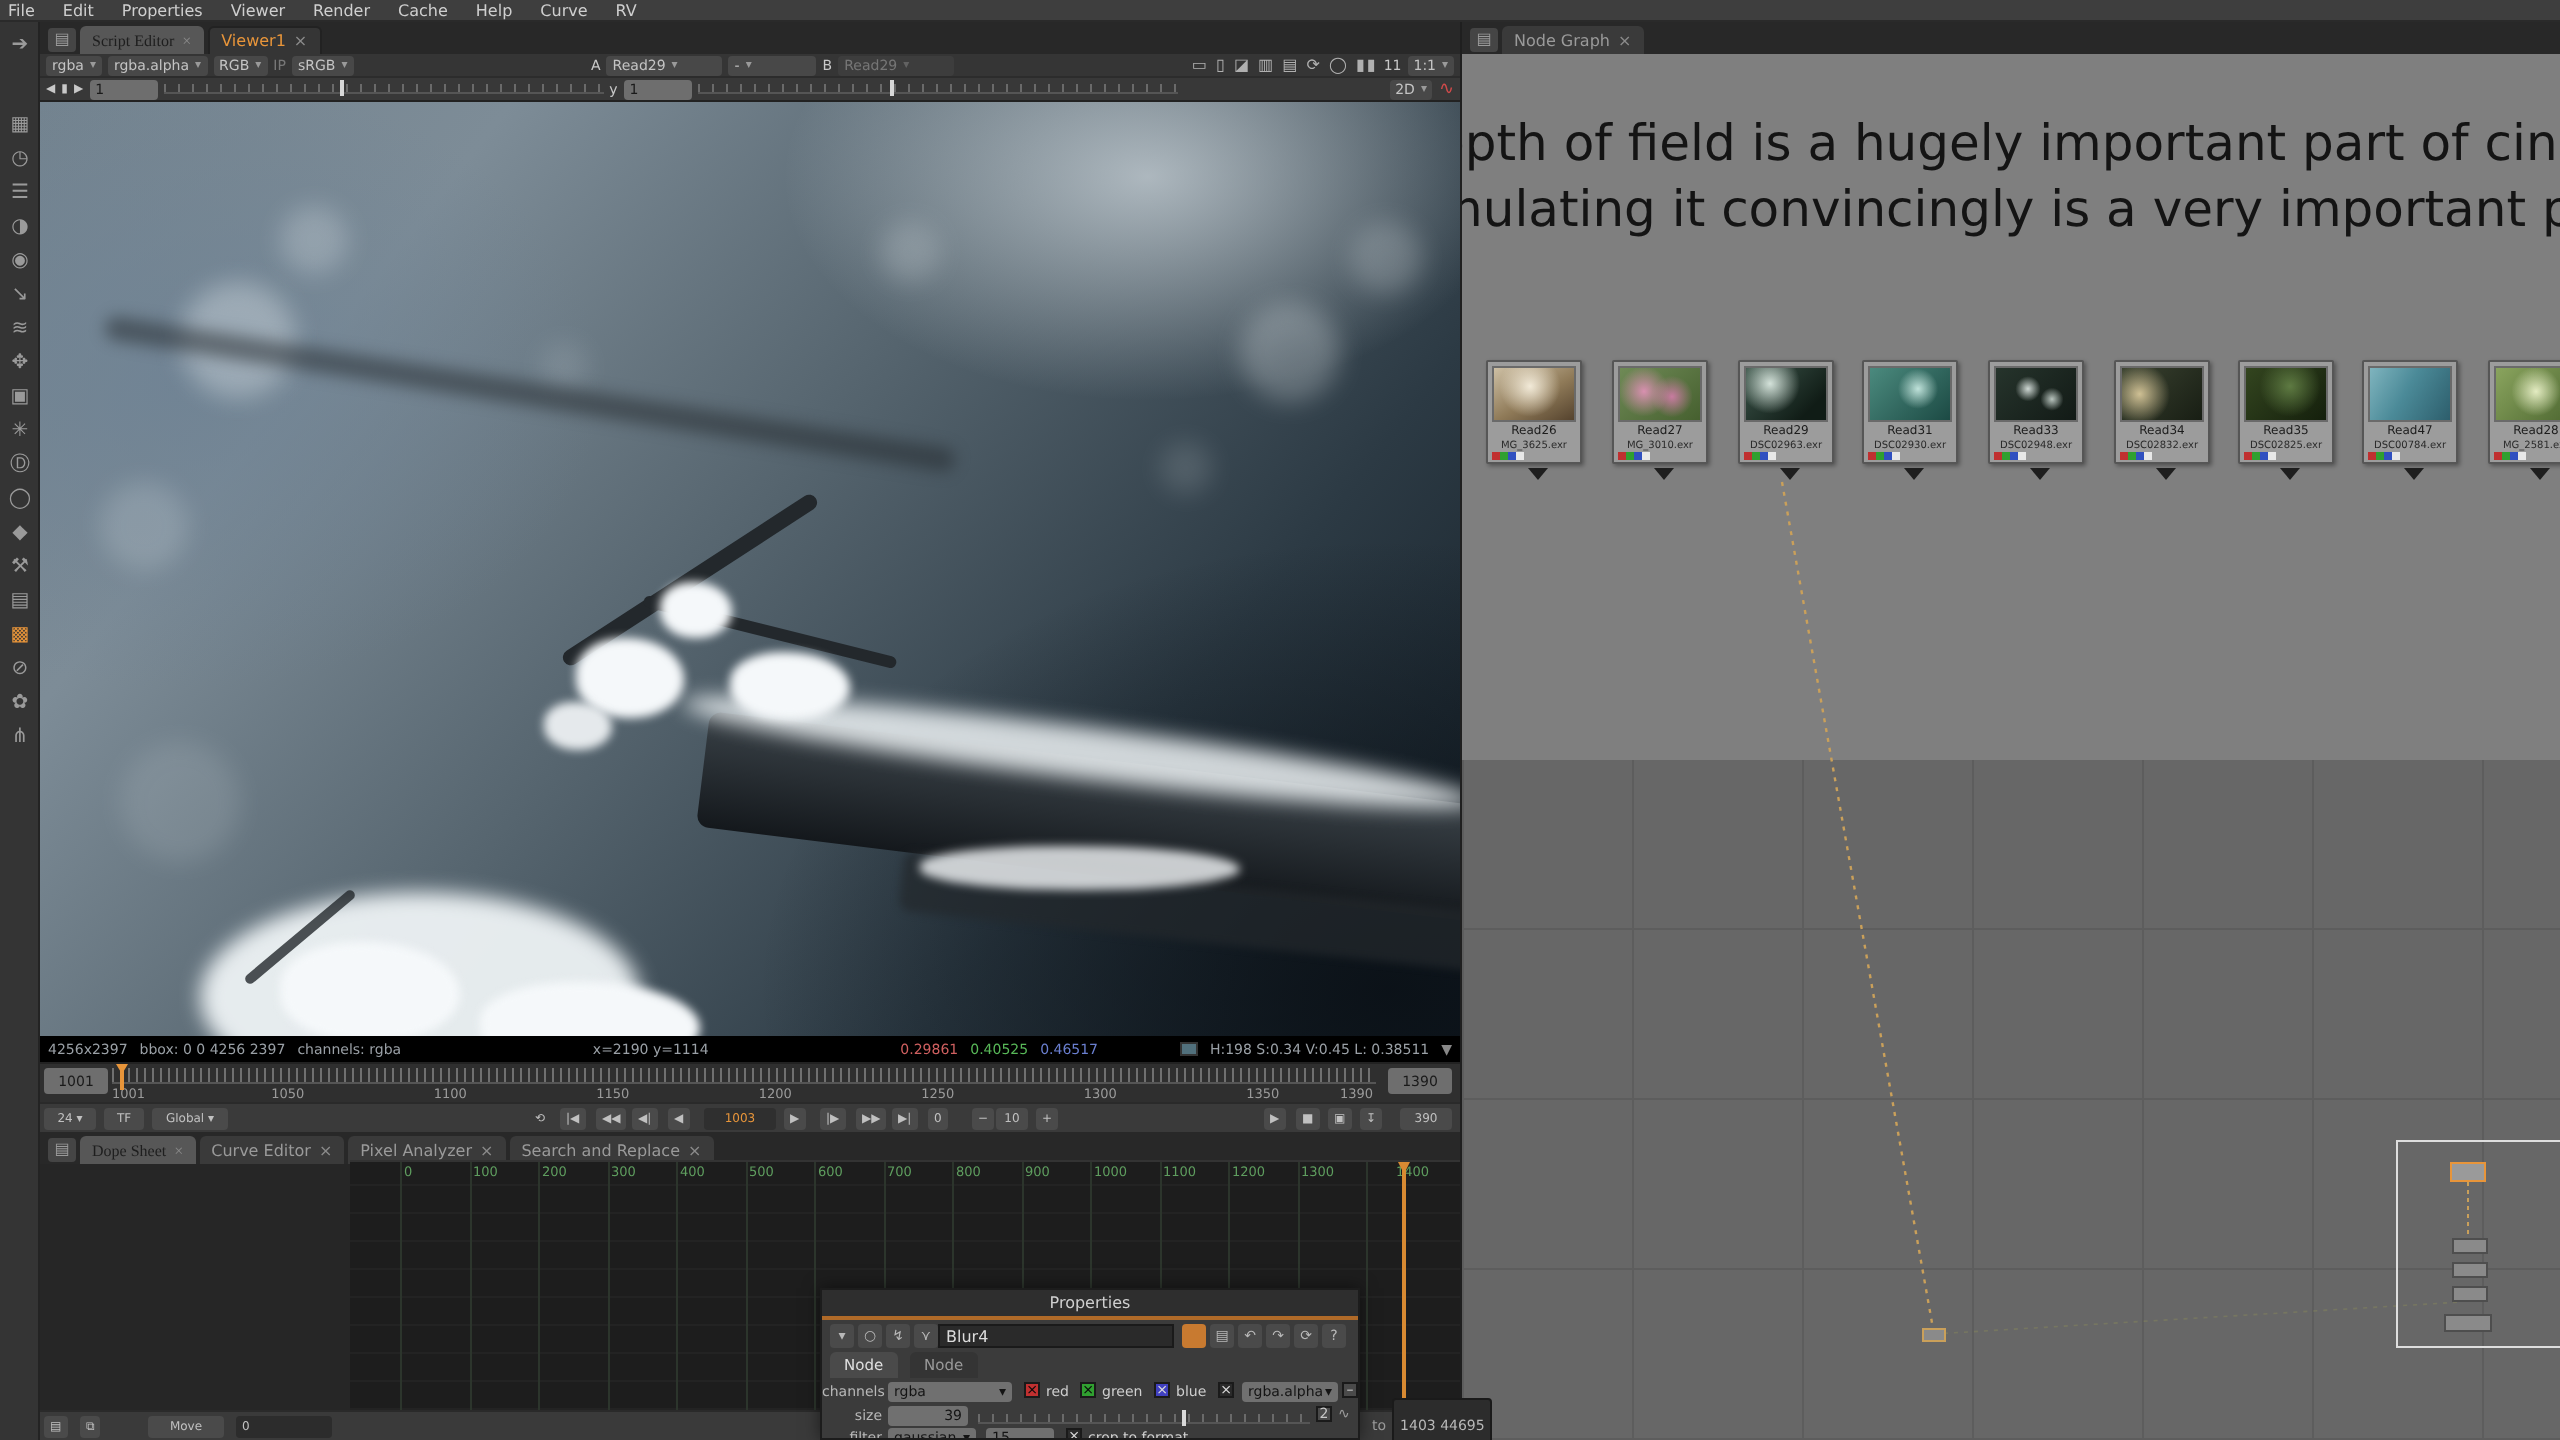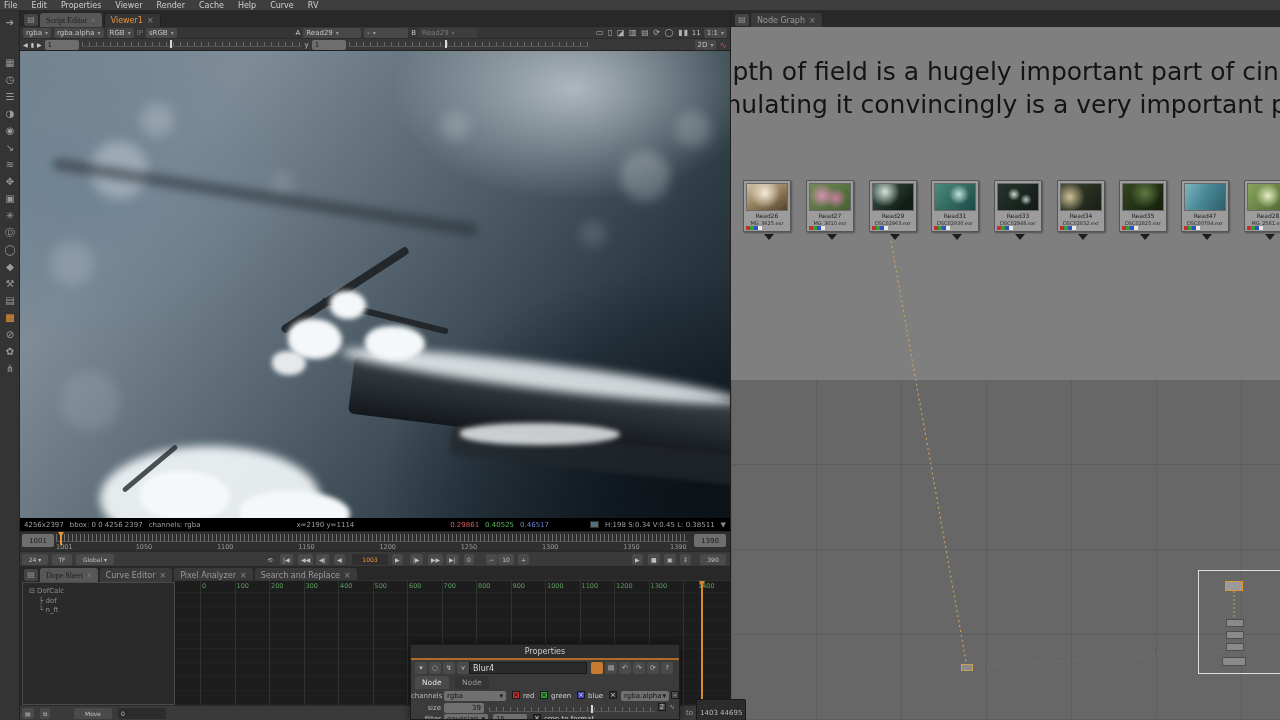--- a/index.html
+++ b/index.html
@@ -386,25 +386,20 @@
       <div class="tab plain">
         <span>Pixel Analyzer</span>
         <span class="x">×</span>
       </div>
       <div class="tab plain">
         <span>Search and Replace</span>
         <span class="x">×</span>
       </div>
     </div>
 
-    <div id="dopetree">
-      <div style="padding:4px 0 0 6px">⊟ <span>DofCalc</span></div>
-      <div style="padding:2px 0 0 16px">├ <span>dof</span></div>
-      <div style="padding:1px 0 0 16px">└ <span>n_ft</span></div>
-    </div>
 
     <div id="dopegrid">
       <div id="dlabels">
           <div class="gline" style="left: 25px;"></div>
           <span class="glabel" style="left: 27px;">0</span>
           <div class="gline" style="left: 59.5px;"></div>
           <span class="glabel" style="left: 61.5px;">100</span>
           <div class="gline" style="left: 94px;"></div>
           <span class="glabel" style="left: 96px;">200</span>
           <div class="gline" style="left: 128.5px;"></div>

